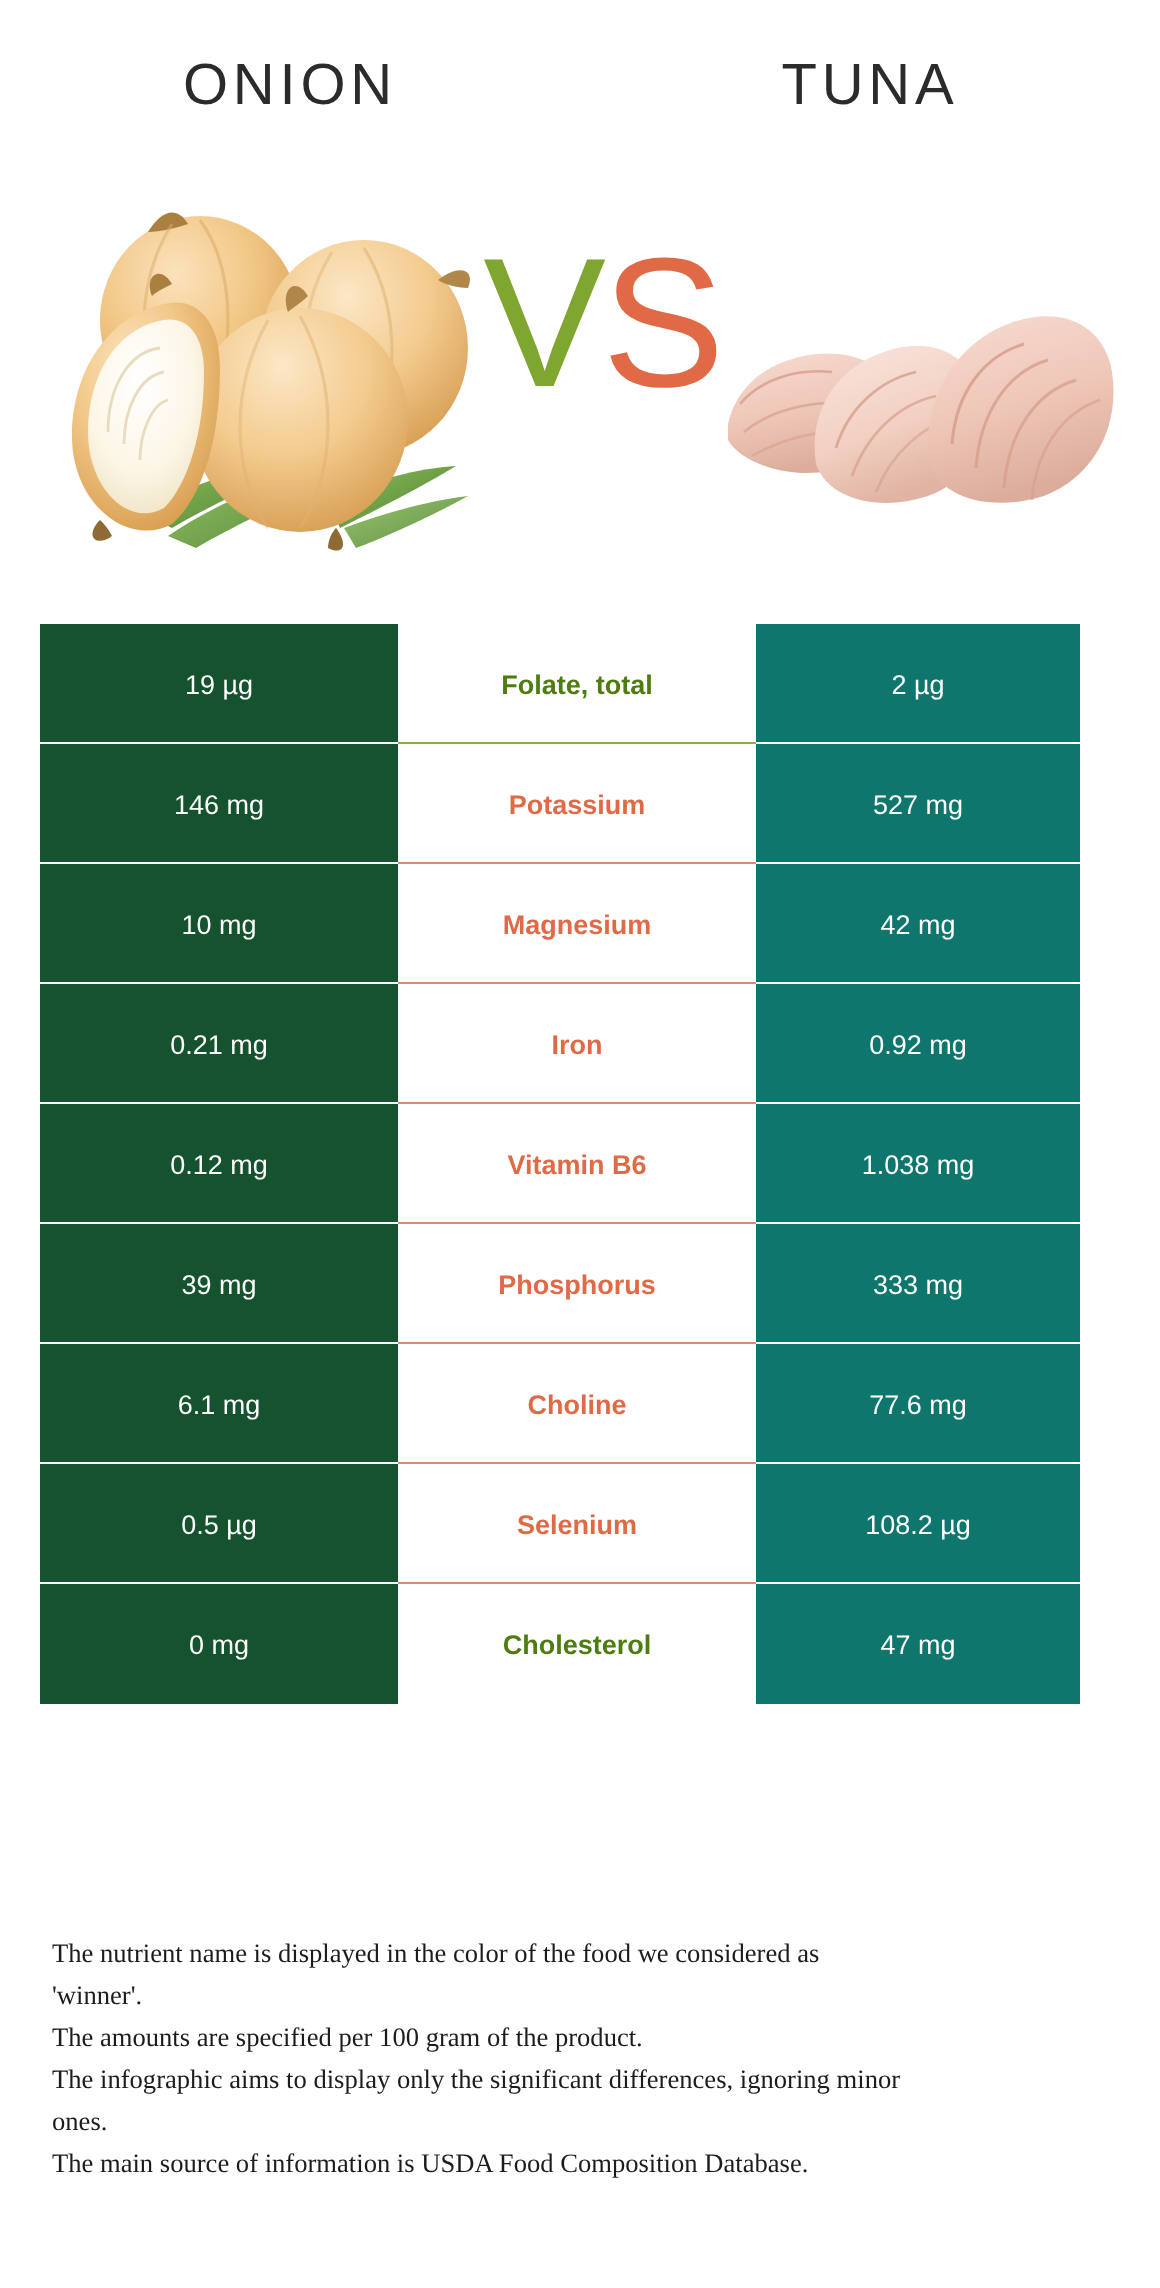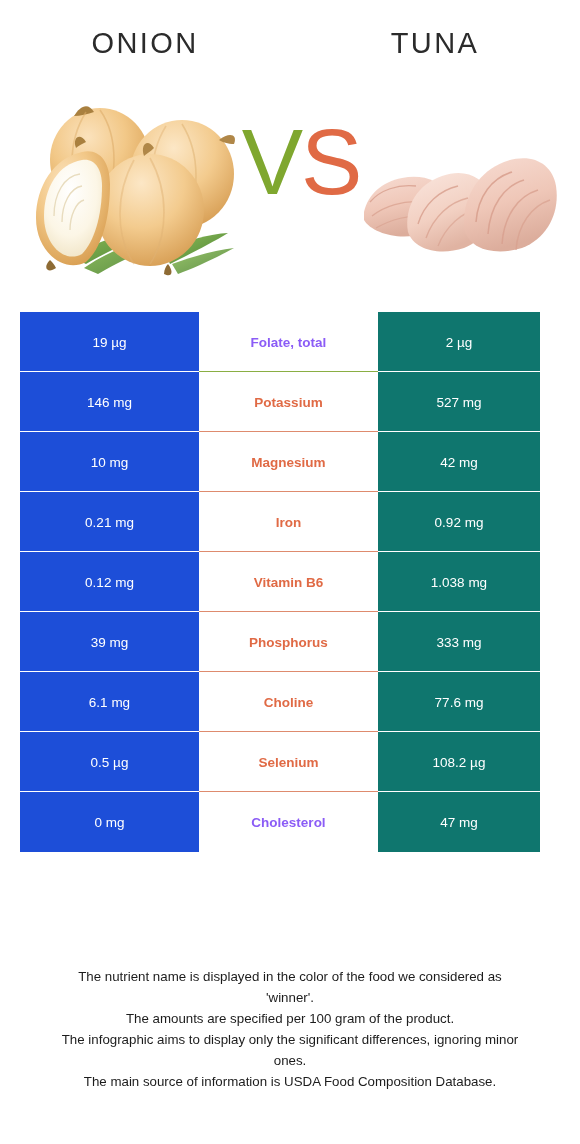--- a/index.html
+++ b/index.html
@@ -97,25 +97,25 @@
   .cell {
     display: flex;
     align-items: center;
     justify-content: center;
     height: 60px;
     font-size: 13.5px;
     font-weight: 400;
     white-space: nowrap;
   }
 
-  .cell-left  { width: 179px; color: #ffffff; background: #1d4ed8; }
+  .cell-left  { width: 179px; color: #ffffff; background: #14532d; }
   .cell-mid   { width: 179px; background: #ffffff; font-weight: 700; }
   .cell-right { width: 162px; color: #ffffff; background: #0f766e; }
 
-  .cell-mid.win-green  { color: #8b5cf6; }
+  .cell-mid.win-green  { color: #4d7c0f; }
   .cell-mid.win-orange { color: #E06A45; }
 
   
   .row .sep {
     position: absolute;
     left: 0;
     bottom: 0;
     width: 540px;
     height: 1px;
     background: #ffffff;
@@ -130,25 +130,24 @@
   .row.win-green  .sep .sep-mid { background: #8AAE43; }
   .row.win-orange .sep .sep-mid { background: #DE8B6E; }
   .row:last-child .sep { display: none; }
 
   
   .footer {
     position: absolute;
     left: 26px;
     top: 966px;
     width: 528px;
-    text-align: center;
     font-size: 13.3px;
     line-height: 21px;
     color: #1c1c1c;
-    font-family: Liberation Sans, sans-serif;
+    font-family: Liberation Serif, serif;
   }
   .footer p { margin: 0; }
 </style>
 </head>
 <body>
 
 <div id="page">
 
   <div class="titles">
     <div class="title-cell">

